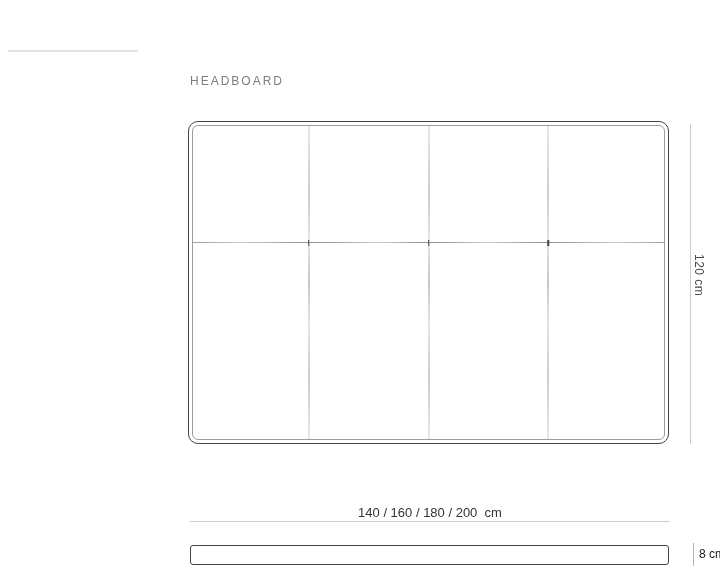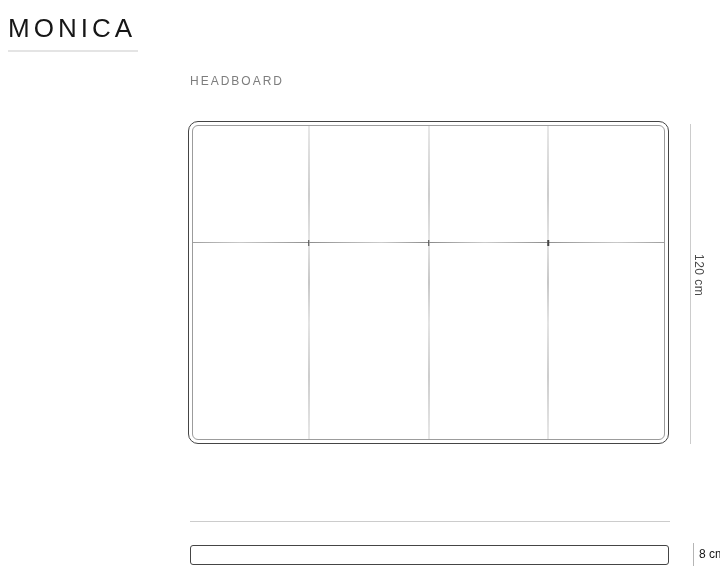--- a/index.html
+++ b/index.html
@@ -82,21 +82,20 @@
   .dim-d-label{
     position:absolute;left:699px;top:547px;
     font-size:12px;color:var(--text-dark,#222222);white-space:pre;
   }
 </style>
 </head>
 <body>
 
 <div class="canvas">
 
-  <div class="title">MONICA</div>
   <div class="title-underline"></div>
 
   <div class="section-label">HEADBOARD</div>
 
   <div class="hb-outer">
     <div class="hb-inner"></div>
     <div class="front-seams">
       <div class="seam-h" style="top: 120px;"></div>
 
     <div class="seam-v" style="left: 25%;"></div>
@@ -104,19 +103,20 @@
         <div class="seam-v" style="left: 50%;"></div>
         <div class="seam-tick" style="left: 50%; top: 117.5px;"></div>
         <div class="seam-v" style="left: 75%;"></div>
         <div class="seam-tick" style="left: 75%; top: 117.5px;"></div>
       </div>
   </div>
 
   <div class="dim-v-line"></div>
   <div class="dim-v-label">120 cm</div>
 
+  <div class="dim-h-label">140 / 160 / 180 / 200  cm</div>
   <div class="dim-h-line"></div>
 
   <div class="side-bar"></div>
   <div class="dim-d-line"></div>
   <div class="dim-d-label">8 cm</div>
 
 </div>
 
 </body></html>

